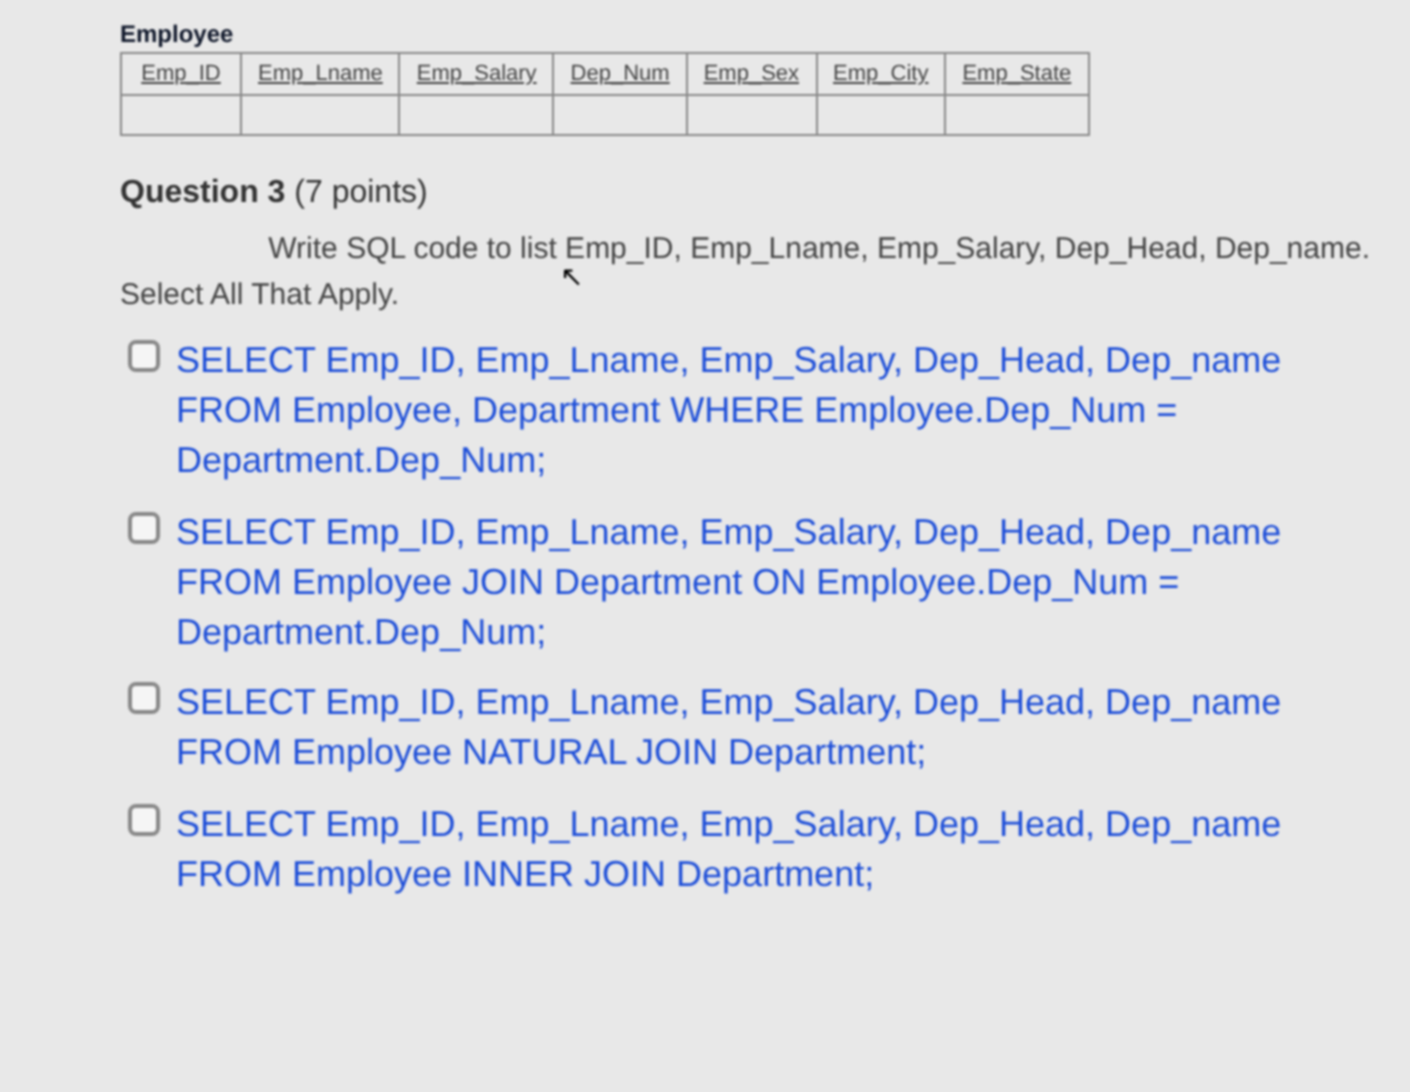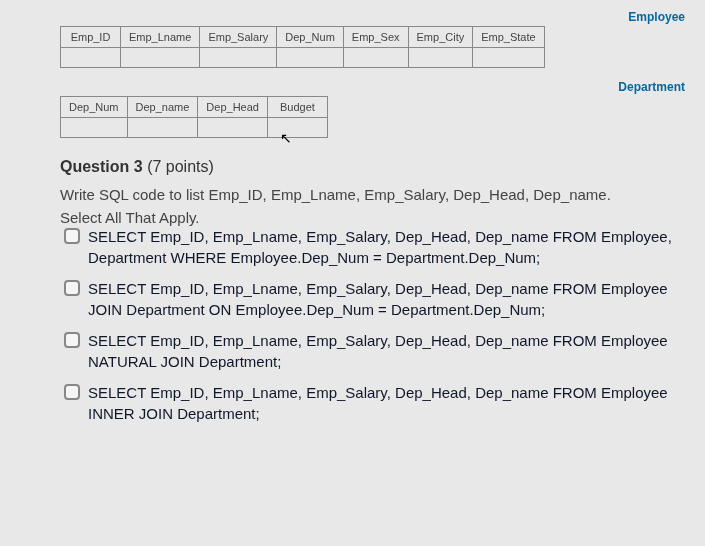--- a/index.html
+++ b/index.html
@@ -17,78 +17,79 @@
       filter: blur(0.5px);
     }
     .page {
       padding: 10px 20px 10px 60px;
     }
     .table-section {
       margin-bottom: 12px;
     }
     .table-label {
       font-size: 12px;
-      color: #0369a1;
+      color: #0f172a;
       margin-bottom: 2px;
       font-weight: bold;
-      text-align: right;
     }
     table {
       border-collapse: collapse;
       font-size: 11px;
     }
     table th, table td {
       border: 1px solid #888;
       padding: 4px 8px;
       min-width: 60px;
       height: 20px;
       color: #444;
       background: #e8e8e8;
+      text-decoration: underline;
     }
     table th {
       font-weight: normal;
     }
     .question-header {
       font-size: 16px;
       margin-top: 20px;
       margin-bottom: 8px;
     }
     .question-header strong {
       font-weight: bold;
     }
     .question-text {
       font-size: 15px;
       color: #444;
       margin-bottom: 4px;
       line-height: 1.4;
+      text-align: right;
     }
     .instruction {
       font-size: 15px;
       color: #444;
-      margin-bottom: 0;
+      margin-bottom: 12px;
     }
     .option {
       display: flex;
       align-items: flex-start;
       margin-bottom: 10px;
       padding-left: 4px;
     }
     .checkbox {
       width: 16px;
       height: 16px;
       border: 2px solid #888;
       border-radius: 4px;
       margin-right: 8px;
       margin-top: 2px;
       flex-shrink: 0;
       background: #f5f5f5;
     }
     .option-text {
-      font-size: 15px;
-      color: #0f172a;
+      font-size: 18px;
+      color: #1d4ed8;
       line-height: 1.4;
     }
     .cursor {
       position: absolute;
       left: 280px;
       top: 130px;
       font-size: 14px;
       color: #000;
     }
   </style>
@@ -115,39 +116,20 @@
         <td></td>
         <td></td>
         <td></td>
         <td></td>
         <td></td>
       </tr>
     </tbody>
       </table>
   </div>
 
-  <div class="table-section">
-    <div class="table-label">Department</div>
-    <table>
-      <tbody>
-          <tr>
-        <th>Dep_Num</th>
-        <th>Dep_name</th>
-        <th>Dep_Head</th>
-        <th>Budget</th>
-      </tr>
-      <tr>
-        <td></td>
-        <td></td>
-        <td></td>
-        <td></td>
-      </tr>
-    </tbody>
-      </table>
-  </div>
 
   <span class="cursor">↖</span>
 
   <div class="question-header">
     <strong>Question 3</strong>
     <span>(7 points)</span>
   </div>
 
   <div class="question-text">Write SQL code to list Emp_ID, Emp_Lname, Emp_Salary, Dep_Head, Dep_name.</div>
   <div class="instruction">Select All That Apply.</div>

